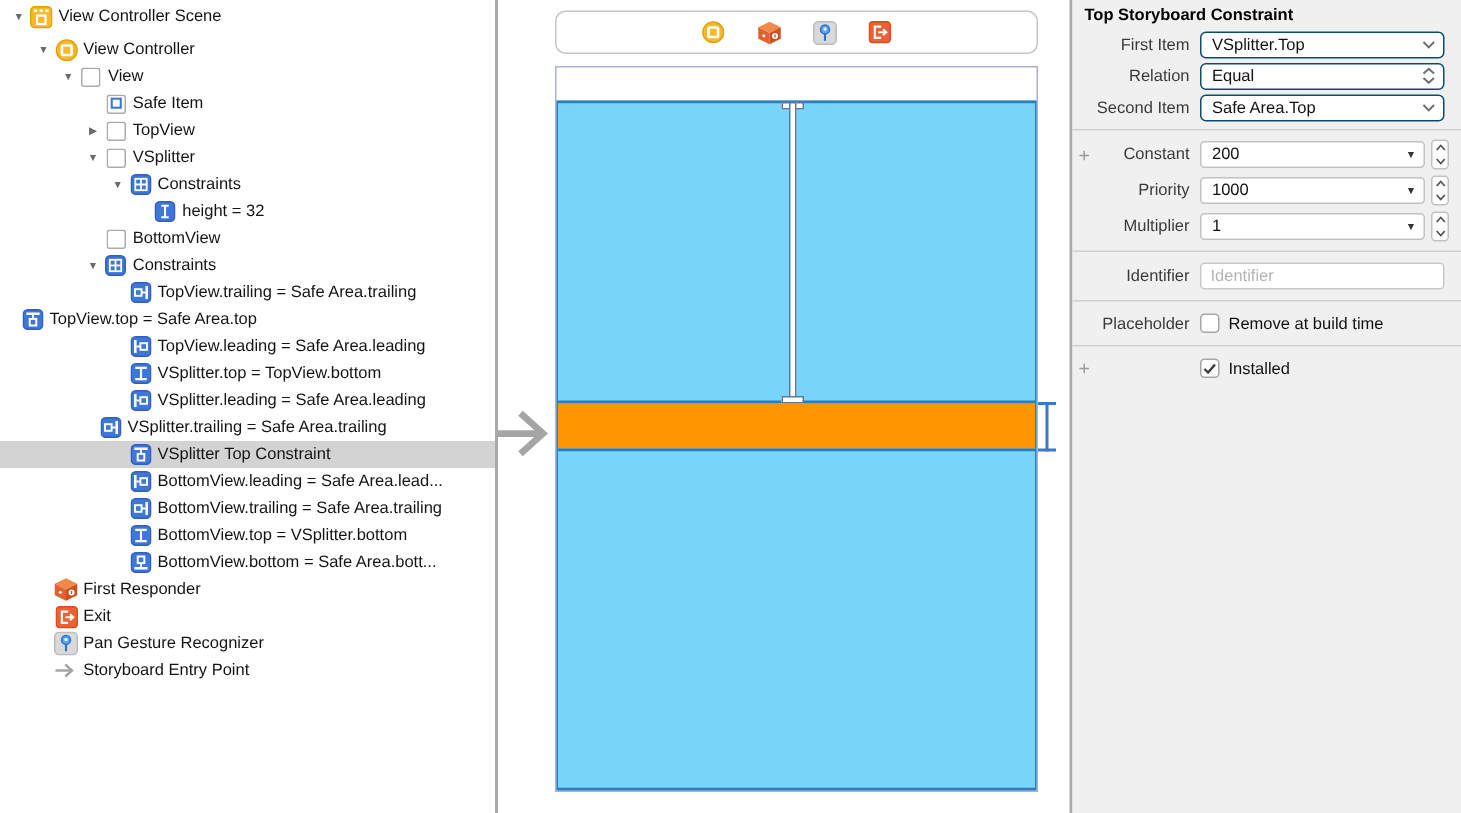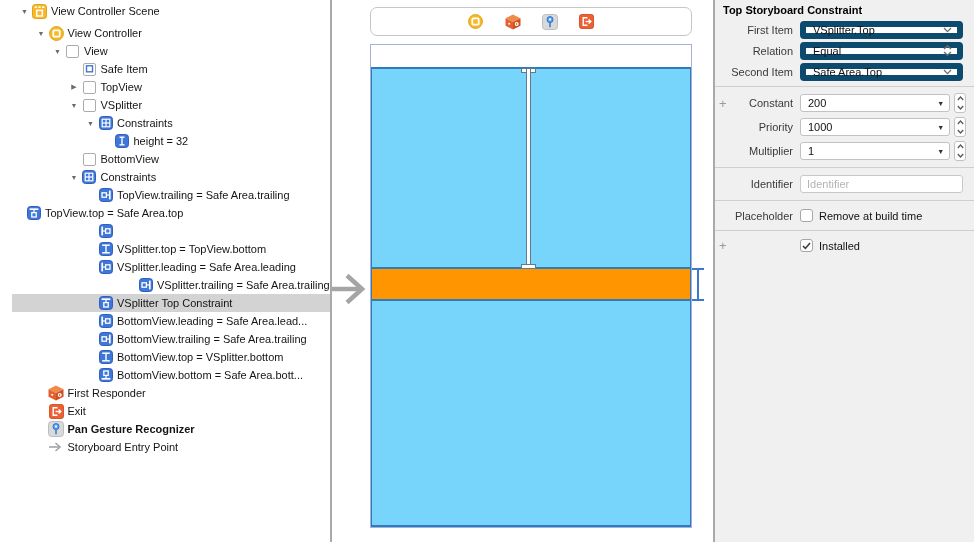--- a/index.html
+++ b/index.html
@@ -1,20 +1,20 @@
 <!DOCTYPE html>
 <html><head>
 <meta charset="utf-8">
 <style>
   html,body{margin:0;padding:0;background:#fff;}
   .app{position:relative;width:974px;height:542px;overflow:hidden;
        font-family:"Liberation Sans",sans-serif;font-size:11px;color:#1a1a1a;
        -webkit-font-smoothing:antialiased;}
   
-  .outline{position:absolute;left:12px;top:0;width:366px;height:542px;background:#fff;overflow:hidden;}
+  .outline{position:absolute;left:0;top:0;width:366px;height:542px;background:#fff;overflow:hidden;}
   .orows{padding-top:2px;}
   .orow{display:flex;align-items:center;height:18px;white-space:nowrap;}
   .orow:nth-child(1){margin-bottom:4px;}
   .orow.sel{background:#d3d3d3;}
   .disc{width:13px;flex:0 0 13px;font-size:7px;color:#6b6b6b;text-align:center;}
   .oicon{width:17px;flex:0 0 17px;display:flex;align-items:center;justify-content:center;}
   .olabel{margin-left:3px;color:#141414;}
   .div1{position:absolute;left:330px;top:0;width:2px;height:542px;background:#a9a9a9;}
   .div2{position:absolute;left:713px;top:0;width:2px;height:542px;background:#a9a9a9;}
   
@@ -42,21 +42,21 @@
   .hb-cap.t{top:268px;} .hb-cap.b{top:299px;}
   .entry{position:absolute;left:0;top:269px;}
   
   .insp{position:absolute;left:715px;top:0;width:259px;height:542px;background:#f0f0f0;overflow:hidden;}
   .ititle{font-weight:bold;padding:4px 8px 3px 8px;color:#000;}
   .irow{display:flex;align-items:center;height:21px;margin:0 8px 0 0;position:relative;}
   .irow.tall{height:24px;}
   .ilabel{width:78px;flex:0 0 78px;text-align:right;margin-right:7px;color:#3a3a3a;}
   .plus{position:absolute;left:4px;top:0;bottom:0;display:flex;align-items:center;
         color:#9a9a9a;font-size:13px;}
-  .popup{width:163px;height:18px;box-sizing:border-box;background:#fff;border:6px solid #0c4a6e;
+  .popup{width:163px;height:18px;box-sizing:border-box;background:#fff;border:1px solid #0c4a6e;
         border-radius:4px;display:flex;align-items:center;padding:0 5px 0 7px;}
   .pval{flex:1;color:#111;}
   .combo{width:152px;height:18px;box-sizing:border-box;background:#fff;border:1px solid #c2c2c2;
         border-radius:3px;display:flex;align-items:center;padding:0 5px 0 7px;justify-content:center;}
   .cval{flex:1;color:#111;}
   .carrow{font-size:7px;color:#333;}
   .stepper{width:12px;height:20px;box-sizing:border-box;margin-left:4px;background:#fff;
         border:1px solid #c2c2c2;border-radius:3px;display:flex;flex-direction:column;
         align-items:center;justify-content:space-between;padding:2px 0;}
   .isep{border-top:1px solid #cfcfcf;margin:4px 0;}
@@ -207,20 +207,21 @@
         <div class="orow" style="padding-left: 72px;">
           <span class="disc"></span>
           <span class="oicon">
             <svg width="14" height="14" viewBox="0 0 14 14">
               <rect x="0.5" y="0.5" width="13" height="13" rx="3" fill="#3f77d8" stroke="#2f5fc0"></rect>
               <line x1="3.2" y1="2.6" x2="3.2" y2="11.4" stroke="#fff" stroke-width="1.7"></line>
               <rect x="6.6" y="4.8" width="4.4" height="4.4" fill="none" stroke="#fff" stroke-width="1.3"></rect>
               <line x1="4" y1="7" x2="6.6" y2="7" stroke="#fff" stroke-width="1.2"></line>
             </svg>
           </span>
+          <span class="olabel">TopView.leading = Safe Area.leading</span>
         </div>
         <div class="orow" style="padding-left: 72px;">
           <span class="disc"></span>
           <span class="oicon">
             <svg width="14" height="14" viewBox="0 0 14 14">
               <rect x="0.5" y="0.5" width="13" height="13" rx="3" fill="#3f77d8" stroke="#2f5fc0"></rect>
               <line x1="3.2" y1="3.2" x2="10.8" y2="3.2" stroke="#fff" stroke-width="1.5"></line>
               <line x1="3.2" y1="10.8" x2="10.8" y2="10.8" stroke="#fff" stroke-width="1.5"></line>
               <line x1="7" y1="3.2" x2="7" y2="10.8" stroke="#fff" stroke-width="1.4"></line>
             </svg>
@@ -232,21 +233,21 @@
           <span class="oicon">
             <svg width="14" height="14" viewBox="0 0 14 14">
               <rect x="0.5" y="0.5" width="13" height="13" rx="3" fill="#3f77d8" stroke="#2f5fc0"></rect>
               <line x1="3.2" y1="2.6" x2="3.2" y2="11.4" stroke="#fff" stroke-width="1.7"></line>
               <rect x="6.6" y="4.8" width="4.4" height="4.4" fill="none" stroke="#fff" stroke-width="1.3"></rect>
               <line x1="4" y1="7" x2="6.6" y2="7" stroke="#fff" stroke-width="1.2"></line>
             </svg>
           </span>
           <span class="olabel">VSplitter.leading = Safe Area.leading</span>
         </div>
-        <div class="orow" style="padding-left: 112px;">
+        <div class="orow" style="padding-left: 52px;">
           <span class="disc"></span>
           <span class="oicon">
             <svg width="14" height="14" viewBox="0 0 14 14">
               <rect x="0.5" y="0.5" width="13" height="13" rx="3" fill="#3f77d8" stroke="#2f5fc0"></rect>
               <line x1="10.8" y1="2.6" x2="10.8" y2="11.4" stroke="#fff" stroke-width="1.7"></line>
               <rect x="3" y="4.8" width="4.4" height="4.4" fill="none" stroke="#fff" stroke-width="1.3"></rect>
               <line x1="7.4" y1="7" x2="10" y2="7" stroke="#fff" stroke-width="1.2"></line>
             </svg>
           </span>
           <span class="olabel">VSplitter.trailing = Safe Area.trailing</span>
@@ -330,21 +331,21 @@
           <span class="oicon">
             <svg width="15" height="15" viewBox="0 0 16 16">
               <rect x="0.5" y="0.5" width="15" height="15" rx="2.5" fill="#ec6033" stroke="#d44e22"></rect>
               <polyline points="9,4 4.5,4 4.5,12 9,12" fill="none" stroke="#fff" stroke-width="1.5"></polyline>
               <line x1="7" y1="8" x2="12.3" y2="8" stroke="#fff" stroke-width="1.5"></line>
               <polyline points="10.3,5.8 12.6,8 10.3,10.2" fill="none" stroke="#fff" stroke-width="1.5"></polyline>
             </svg>
           </span>
           <span class="olabel">Exit</span>
         </div>
-        <div class="orow" style="padding-left: 22.5px; font-weight: bold;">
+        <div class="orow" style="padding-left: 22.5px;">
           <span class="disc"></span>
           <span class="oicon">
             <svg width="16" height="16" viewBox="0 0 16 16">
               <rect x="0.5" y="0.5" width="15" height="15" rx="3" fill="#d9d9d9" stroke="#bcbcbc"></rect>
               <circle cx="8" cy="5.6" r="3" fill="#57a6f5" stroke="#2c6fd1"></circle>
               <circle cx="8" cy="5.4" r="1.1" fill="#fff"></circle>
               <line x1="8" y1="8.6" x2="8" y2="13.2" stroke="#2c6fd1" stroke-width="1.4"></line>
             </svg>
           </span>
           <span class="olabel">Pan Gesture Recognizer</span>

